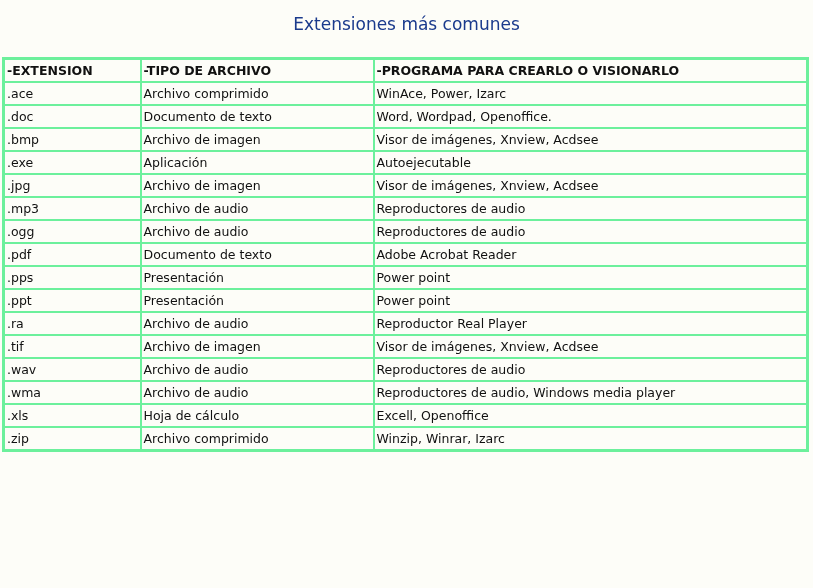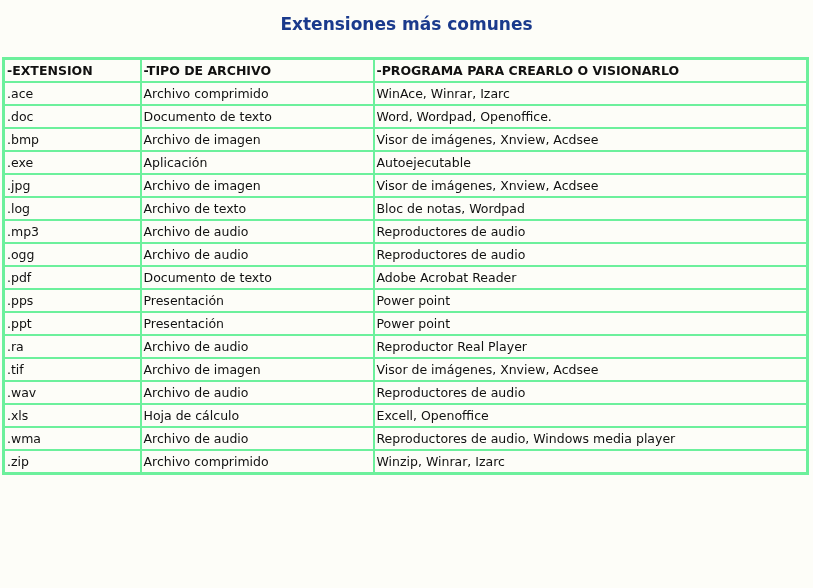--- a/index.html
+++ b/index.html
@@ -14,21 +14,21 @@
     font-family: "DejaVu Sans", sans-serif;
     color: #111;
   }
   .title {
     position: absolute;
     left: 0;
     top: 14px;
     width: 813px;
     text-align: center;
     font-family: "DejaVu Sans", sans-serif;
-    font-weight: bold;
+    font-weight: normal;
     font-size: 17px;
     color: #1a3a8c;
     letter-spacing: 0px;
   }
   table.ext {
     position: absolute;
     left: 2px;
     top: 57px;
     width: 807px;
     border-collapse: collapse;
@@ -72,46 +72,41 @@
     <tr>
       <th>-EXTENSION</th>
       <th>-TIPO DE ARCHIVO</th>
       <th>-PROGRAMA PARA CREARLO O VISIONARLO</th>
     </tr>
   </thead>
   <tbody id="rows">
       <tr>
         <td class="ext-cell">.ace</td>
         <td>Archivo comprimido</td>
-        <td>WinAce, Winrar, Izarc</td>
+        <td>WinAce, Power, Izarc</td>
       </tr>
       <tr>
         <td class="ext-cell">.doc</td>
         <td>Documento de texto</td>
         <td>Word, Wordpad, Openoffice.</td>
       </tr>
       <tr>
         <td class="ext-cell">.bmp</td>
         <td>Archivo de imagen</td>
         <td>Visor de imágenes, Xnview, Acdsee</td>
       </tr>
       <tr>
         <td class="ext-cell">.exe</td>
         <td>Aplicación</td>
         <td>Autoejecutable</td>
       </tr>
       <tr>
         <td class="ext-cell">.jpg</td>
         <td>Archivo de imagen</td>
         <td>Visor de imágenes, Xnview, Acdsee</td>
-      </tr>
-      <tr>
-        <td class="ext-cell">.log</td>
-        <td>Archivo de texto</td>
-        <td>Bloc de notas, Wordpad</td>
       </tr>
       <tr>
         <td class="ext-cell">.mp3</td>
         <td>Archivo de audio</td>
         <td>Reproductores de audio</td>
       </tr>
       <tr>
         <td class="ext-cell">.ogg</td>
         <td>Archivo de audio</td>
         <td>Reproductores de audio</td>
@@ -140,28 +135,28 @@
         <td class="ext-cell">.tif</td>
         <td>Archivo de imagen</td>
         <td>Visor de imágenes, Xnview, Acdsee</td>
       </tr>
       <tr>
         <td class="ext-cell">.wav</td>
         <td>Archivo de audio</td>
         <td>Reproductores de audio</td>
       </tr>
       <tr>
+        <td class="ext-cell">.wma</td>
+        <td>Archivo de audio</td>
+        <td>Reproductores de audio, Windows media player</td>
+      </tr>
+      <tr>
         <td class="ext-cell">.xls</td>
         <td>Hoja de cálculo</td>
         <td>Excell, Openoffice</td>
-      </tr>
-      <tr>
-        <td class="ext-cell">.wma</td>
-        <td>Archivo de audio</td>
-        <td>Reproductores de audio, Windows media player</td>
       </tr>
       <tr>
         <td class="ext-cell">.zip</td>
         <td>Archivo comprimido</td>
         <td>Winzip, Winrar, Izarc</td>
       </tr>
     </tbody>
 </table>
 
 </body></html>

